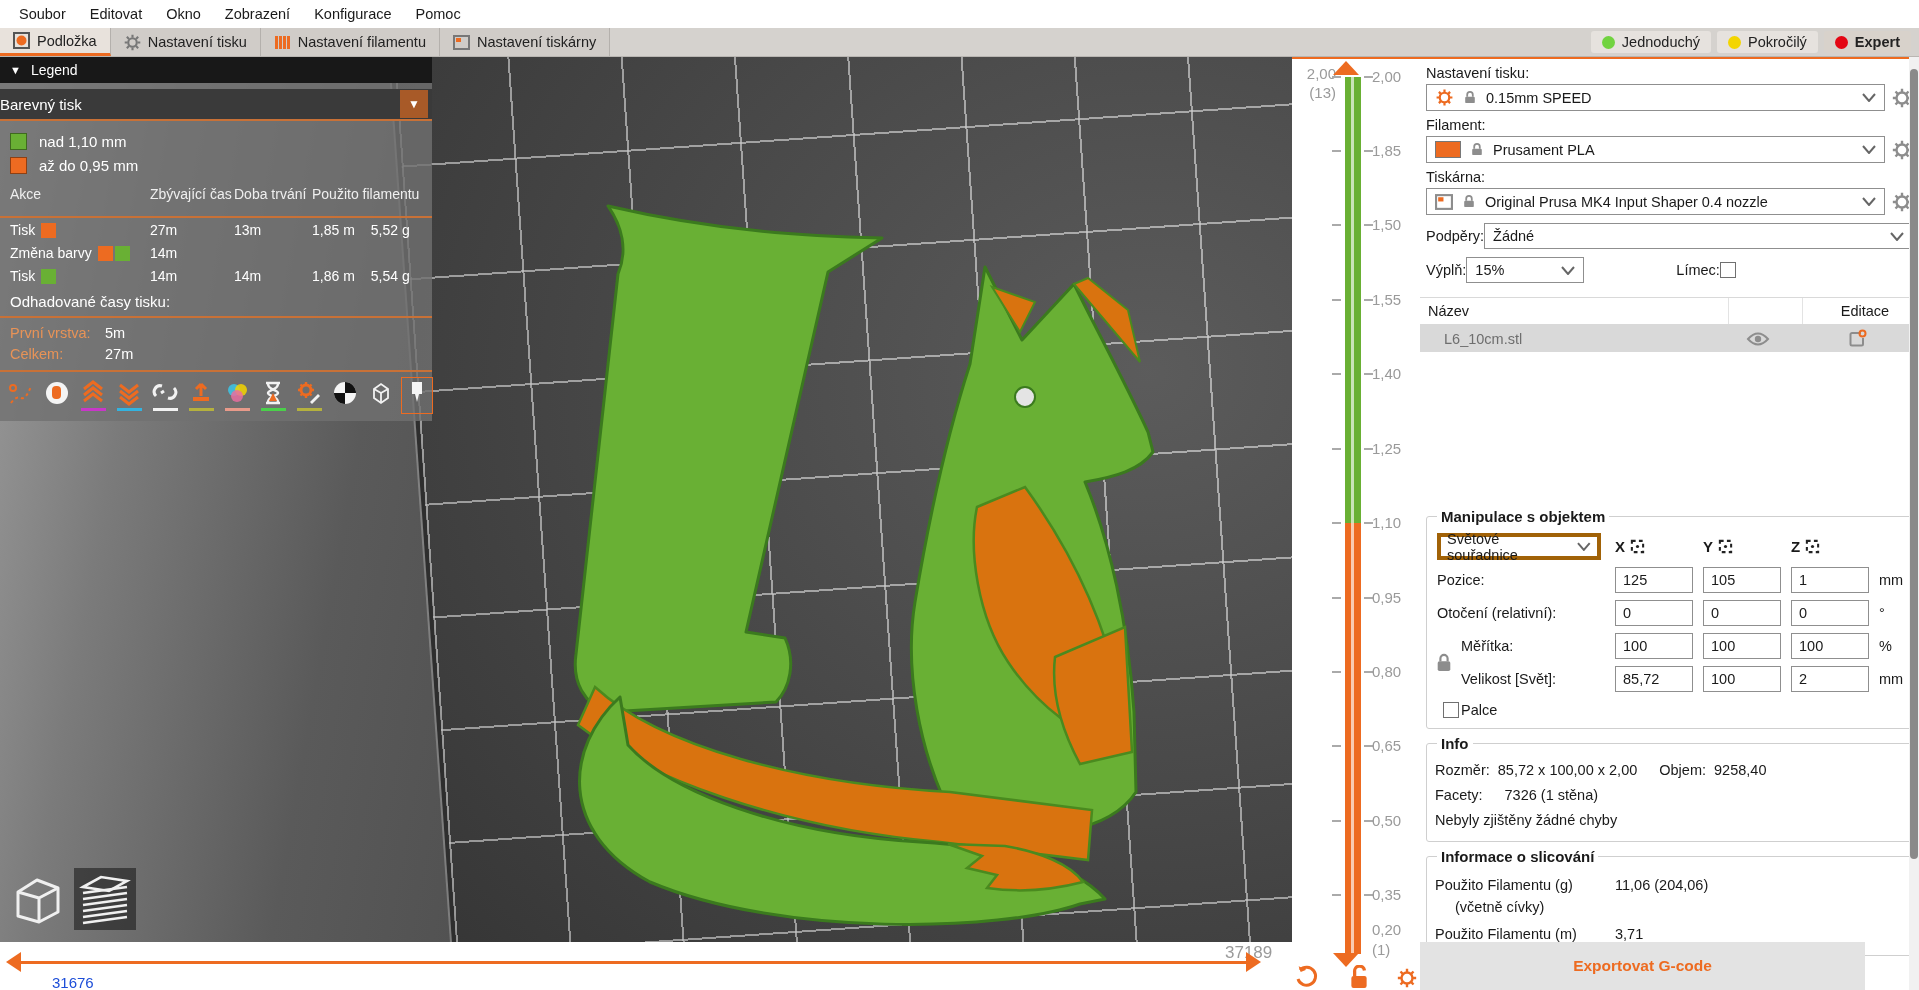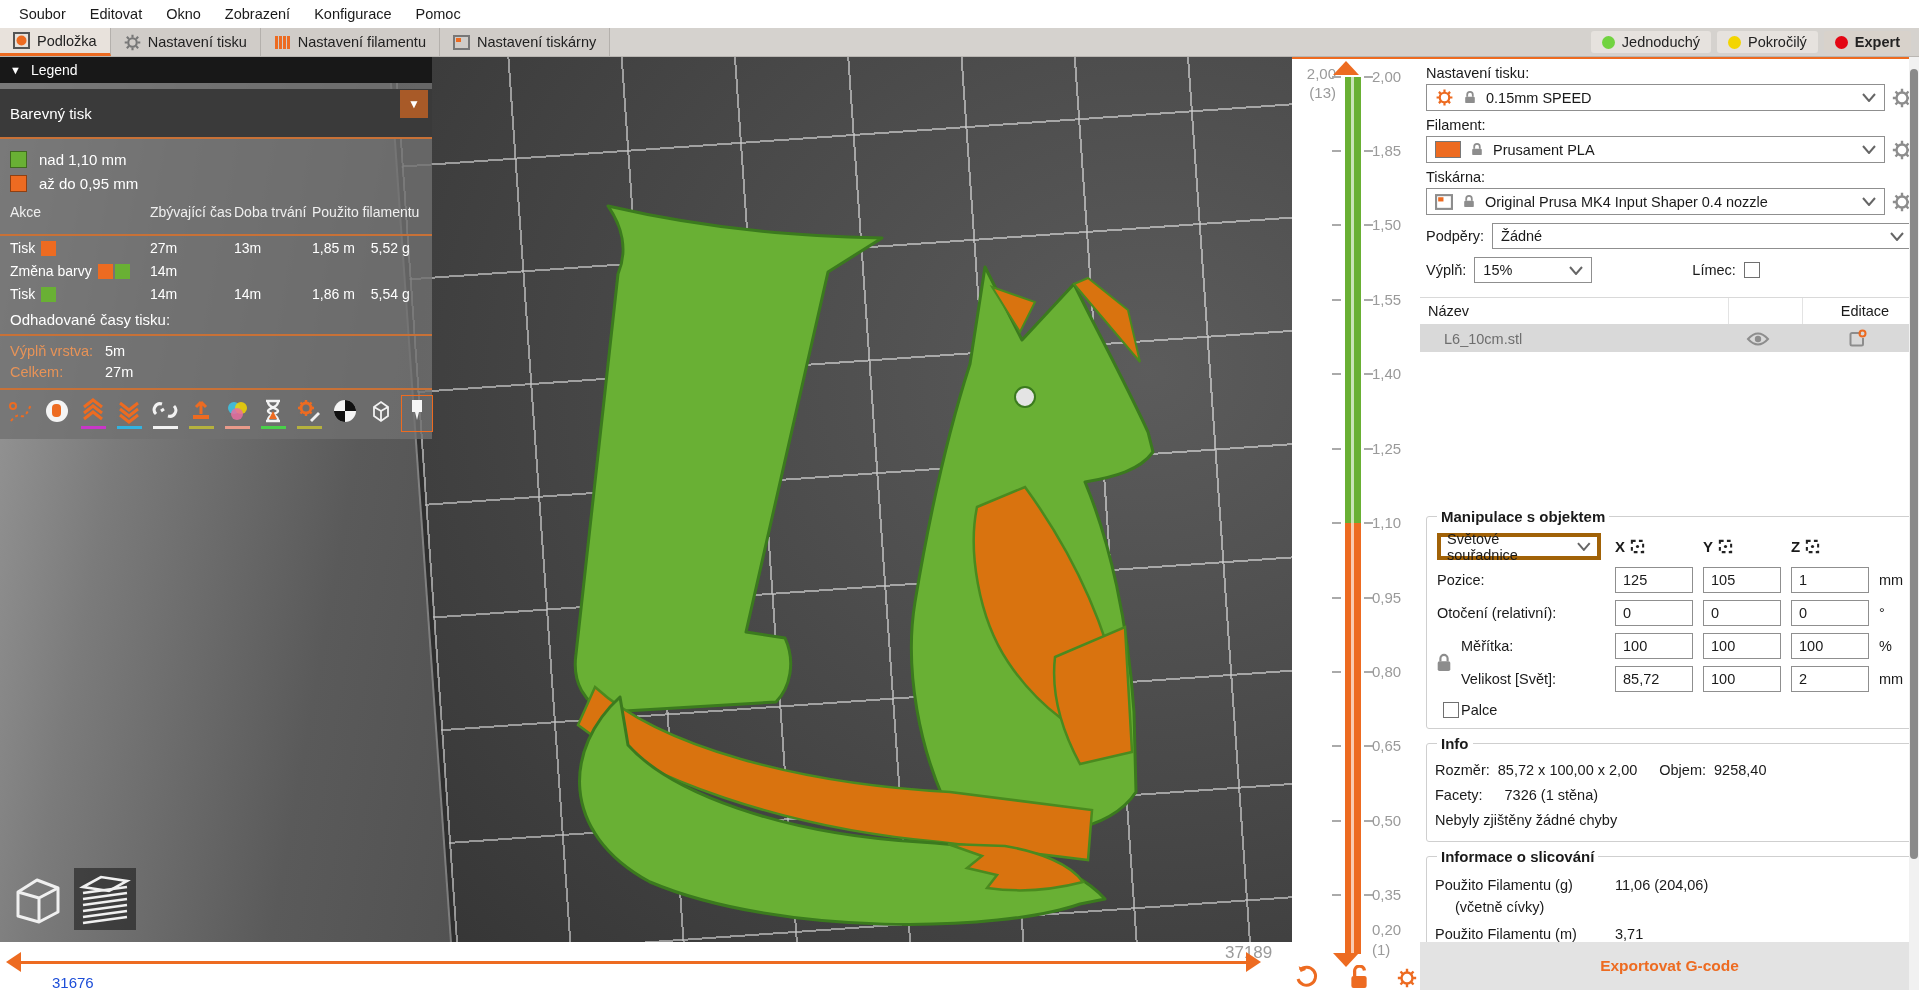--- a/index.html
+++ b/index.html
@@ -33,21 +33,21 @@
 
   
   .viewbtns { position:absolute; left:6px; bottom:12px; display:flex; gap:6px; }
   .viewbtn { width:62px; height:62px; display:flex; align-items:center; justify-content:center; }
   .viewbtn.active { background:rgba(0,0,0,.45); }
 
   
   .legend { position:absolute; left:0; top:0; width:432px; background:rgba(112,112,112,.80); color:#fff; }
   .legend-header { background:#181818; height:26px; display:flex; align-items:center; gap:10px; padding-left:10px; font-size:14px; }
   .legend-caret { color:#fff; font-size:11px; }
-  .colorprint-bar { margin-top:6px; height:48px; background:#3a3a3a; display:flex; align-items:center; font-size:15px; padding-left:10px; position:relative; }
+  .colorprint-bar { margin-top:6px; height:30px; background:#3a3a3a; display:flex; align-items:center; font-size:15px; position:relative; }
   .colorprint-dd { position:absolute; right:4px; top:1px; width:28px; height:28px; background:#a85a28; color:#fff; display:flex; align-items:center; justify-content:center; font-size:12px; }
   .legend-sep { border:none; border-top:2px solid #c87137; margin:0; }
   .legend-items { padding:8px 0 4px 10px; }
   .legend-item { display:flex; align-items:center; gap:12px; font-size:15px; height:24px; }
   .swatch { width:17px; height:17px; border:1px solid rgba(0,0,0,.4); }
   .sw-green { background:#69b034; } .sw-orange { background:#ED6B21; }
   .legend-table { width:100%; font-size:14px; padding:2px 0 0 0; }
   .lt-head { display:grid; grid-template-columns:140px 84px 78px 120px; padding:3px 0 14px 10px; color:#efefef; border-bottom:2px solid #c87137; }
   .lt-row { display:grid; grid-template-columns:140px 84px 78px auto; padding:4px 0 3px 10px; align-items:center; }
   .lt-action { display:flex; align-items:center; gap:6px; }
@@ -85,21 +85,21 @@
   .lc-icons { position:absolute; left:0; top:900px; width:128px; }
 
   
   .sidebar { position:absolute; left:1420px; top:57px; width:499px; height:933px; background:#fff; border-top:2px solid #ED6B21; font-size:14.5px; color:#1a1a1a; }
   .sb-label { padding:6px 0 3px 6px; }
   .combo-row { display:flex; align-items:center; gap:6px; padding:0 6px; }
   .combo { flex:1; height:27px; border:1px solid #8f8f8f; background:#fff; display:flex; align-items:center; gap:8px; padding:0 8px; position:relative; }
   .combo .chev { margin-left:auto; }
   .gearbtn { width:22px; height:22px; flex:none; }
   .filament-swatch { width:26px; height:17px; background:#ED6B21; border:1px solid #777; }
-  .inline-row { display:flex; align-items:center; gap:8px; padding:8px 6px 0 6px; }
+  .inline-row { display:flex; align-items:center; padding:8px 6px 0 6px; }
   .mini-combo { height:26px; border:1px solid #8f8f8f; display:flex; align-items:center; padding:0 8px; gap:10px; }
   .checkbox { width:16px; height:16px; border:1px solid #707070; background:#fff; display:inline-block; }
 
   .objtable { margin-top:14px; border-top:1px solid #d9d9d9; }
   .obj-head { display:grid; grid-template-columns:300px 75px 124px; padding:5px 0 5px 8px; border-bottom:1px solid #d9d9d9; }
   .obj-head .c2 { border-left:1px solid #e3e3e3; border-right:1px solid #e3e3e3; margin:-5px 0; padding:5px 0; }
   .obj-row { display:grid; grid-template-columns:300px 75px 124px; align-items:center; background:#d9d9d9; height:27px; color:#6e6e6e; }
   .obj-row .name { padding-left:24px; }
   .obj-row .cc { display:flex; justify-content:center; }
   .obj-empty { height:150px; }
@@ -113,21 +113,21 @@
   .man-lock { position:absolute; left:8px; }
   .man-wrap { position:relative; }
   .coords-combo { height:27px; border:4px solid #a16207; display:flex; align-items:center; padding:0 6px; gap:6px; width:164px; }
   .palce-row { display:flex; align-items:center; gap:2px; padding:10px 8px 2px 10px; }
 
   .info-grid { font-size:14.5px; line-height:25px; padding-left:2px; }
   .info-line { display:flex; gap:8px; }
   .slic-row { display:grid; grid-template-columns:180px auto; font-size:14.5px; line-height:22px; padding:3px 0 2px 2px; }
   .slic-sub { padding-left:20px; color:#1a1a1a; }
 
-  .export-bar { position:absolute; left:0; bottom:0; width:499px; height:48px; background:#e3e3e3; display:flex; align-items:center; justify-content:center; }
+  .export-bar { position:absolute; left:0; bottom:0; width:445px; height:48px; background:#e3e3e3; display:flex; align-items:center; justify-content:center; }
   .export-btn { color:#ED6B21; font-weight:bold; font-size:15.5px; background:none; border:none; font-family:"Liberation Sans",sans-serif; }
 
   .scrollbar { position:absolute; right:0; top:57px; width:10px; height:933px; background:#f1f1f1; }
   .scroll-thumb { position:absolute; right:1px; top:12px; width:8px; height:790px; background:#8a8a8a; border-radius:4px; }
 
   .chev-svg { width:14px; height:9px; }
 </style>
 </head>
 <body>
 
@@ -288,21 +288,21 @@
           <span>14m</span>
           <span class="lt-usage">
               <span>1,86 m</span>
               <span>5,54 g</span>
             </span>
         </div>
       </div>
       <div class="legend-est-title">Odhadované časy tisku:</div>
       <hr class="legend-sep">
       <div class="legend-est" style="padding-top:7px">
-        <span class="el">Výplň vrstva:</span>
+        <span class="el">První vrstva:</span>
           <span>5m</span>
       </div>
       <div class="legend-est">
         <span class="el">Celkem:</span>
           <span>27m</span>
       </div>
       <hr class="legend-sep" style="margin-top:6px">
       <div class="legend-tools">
         <span class="ltool">
           <svg width="26" height="26" viewBox="0 0 26 26">

